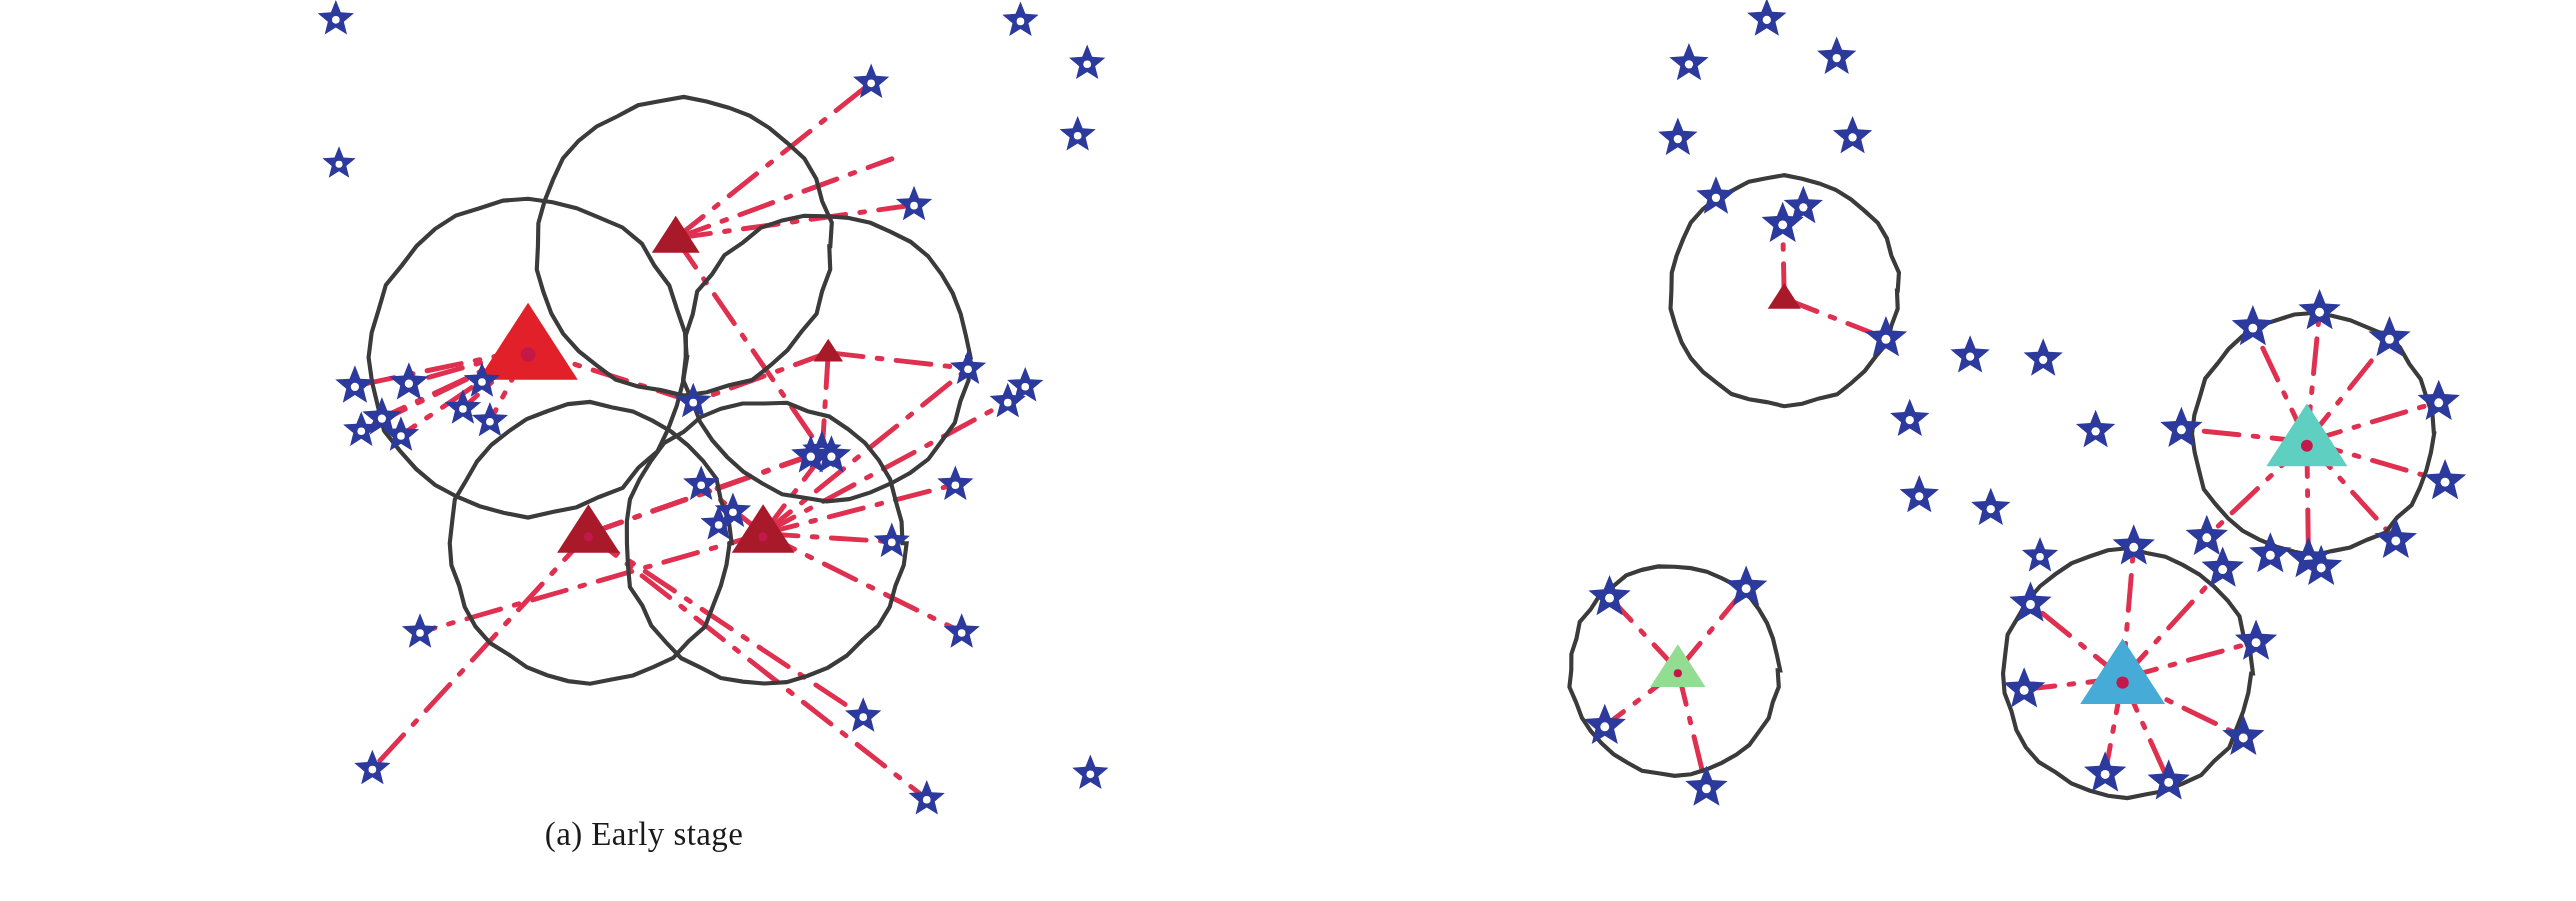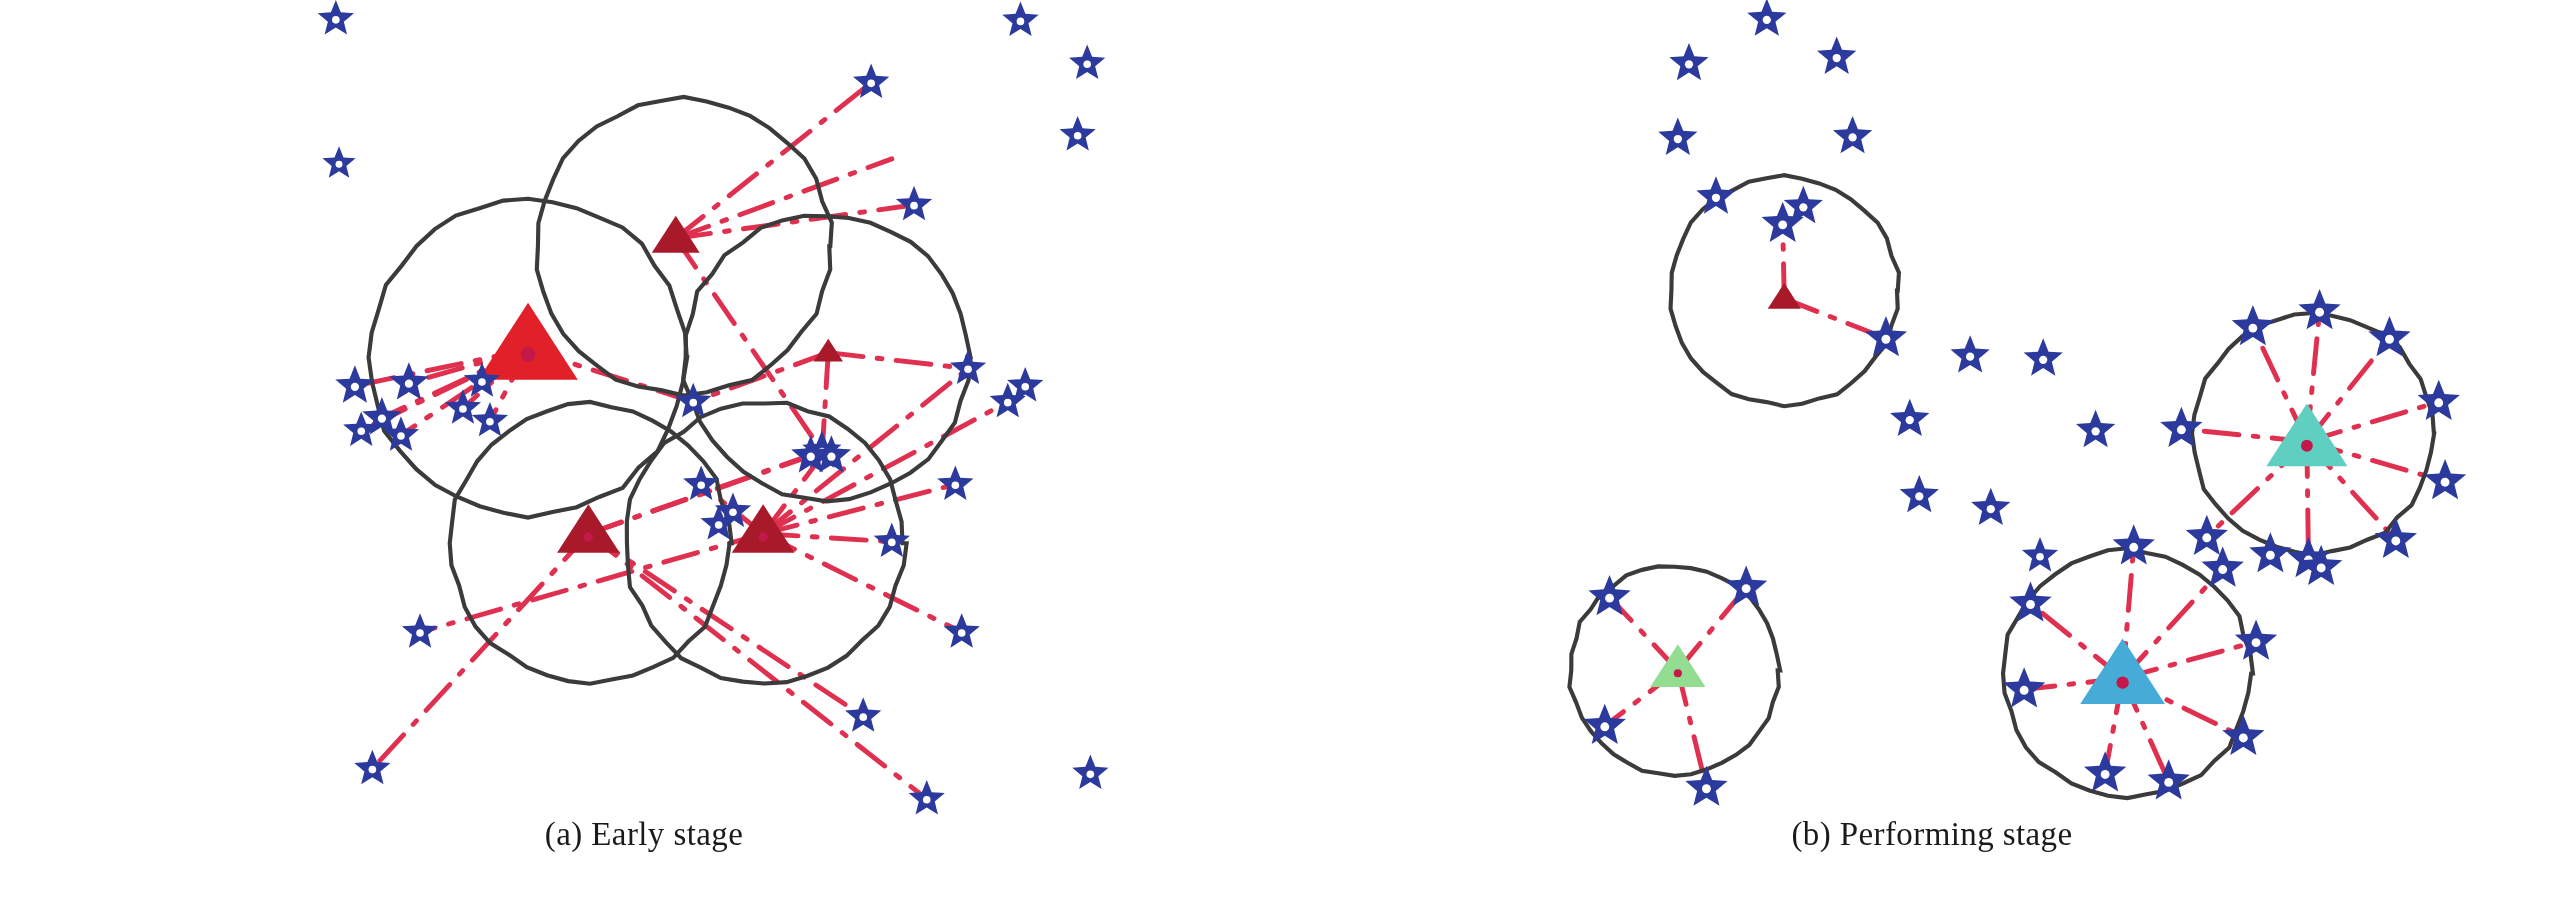--- a/index.html
+++ b/index.html
@@ -443,17 +443,16 @@
           <g>
             <path class="star" d="M509.00,473.00 L512.62,482.02 L522.31,482.67 L514.86,488.90 L517.23,498.33 L509.00,493.16 L500.77,498.33 L503.14,488.90 L495.69,482.67 L505.38,482.02 Z" fill="#2b3a9c"></path>
             <circle cx="509" cy="487.56" r="2.8000000000000003" fill="#ffffff"></circle>
           </g>
           <g>
             <path class="star" d="M613.00,335.00 L616.62,344.02 L626.31,344.67 L618.86,350.90 L621.23,360.33 L613.00,355.16 L604.77,360.33 L607.14,350.90 L599.69,344.67 L609.38,344.02 Z" fill="#2b3a9c"></path>
             <circle cx="613" cy="349.56" r="2.8000000000000003" fill="#ffffff"></circle>
           </g>
         </g>
       </svg>
-    <div class="caption">(b) Performing stage</div>
   </div>
 
 </div>
 
 
 </body></html>

